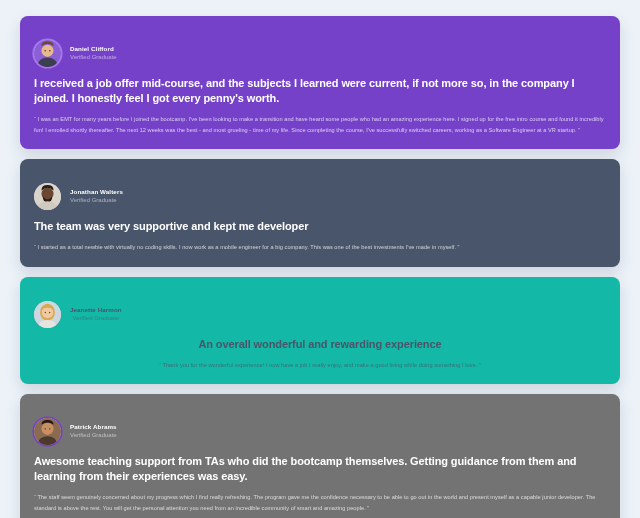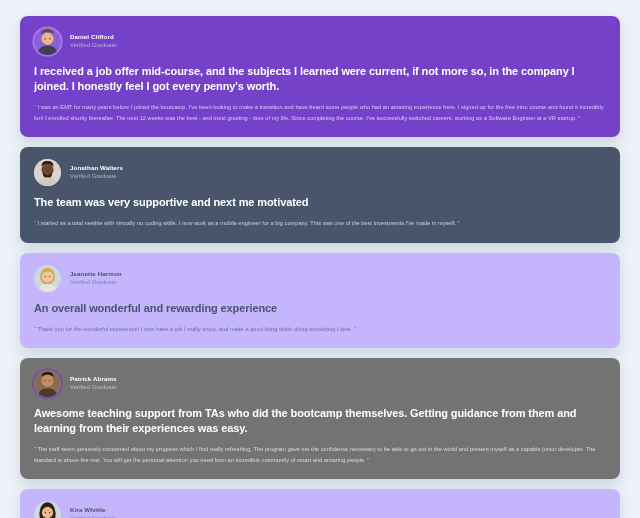--- a/index.html
+++ b/index.html
@@ -11,28 +11,28 @@
   }
   .page {
     width: 640px; height: 518px;
     padding: 16px 20px 0 20px;
     display: flex; flex-direction: column;
   }
   .grid { display: flex; flex-direction: column; gap: 10px; }
 
   .card {
     border-radius: 8px;
-    padding: 12px 14px 14px 14px;
+    padding: 24px 14px 14px 14px;
     box-shadow: 0 6px 14px rgba(72,85,106,0.18);
     position: relative;
     overflow: hidden;
   }
   .card.purple { background: #7541c8; }
   .card.slate  { background: #48556a; }
-  .card.white  { background: #c4b5fd; }
+  .card.white  { background: #14b8a6; text-align: center; }
   .card.navy   { background: #737373; }
 
   .head { display: flex; align-items: center; gap: 9px; margin-bottom: 9px; }
   .avatar {
     width: 27px; height: 27px; border-radius: 50%;
     flex: 0 0 27px; overflow: hidden; position: relative;
     background: #c8b4e6;
   }
   .card.purple .avatar { box-shadow: 0 0 0 1.6px #a775f1; }
   .card.navy   .avatar { box-shadow: 0 0 0 1.6px #7541c8; }
@@ -103,21 +103,21 @@
             <path d="M11 11 q9 -8 18 0 q0 -8 -9 -8 q-9 0 -9 8z" fill="#2b1d14"></path>
             <path d="M13 20 q7 8 14 0 q0 8 -7 9 q-7 -1 -7 -9z" fill="#2b1d14"></path>
             <ellipse cx="20" cy="37" rx="14" ry="10" fill="#cfc9c0"></ellipse>
           </svg>
         </div>
         <div class="who">
           <div class="name">Jonathan Walters</div>
           <div class="role">Verified Graduate</div>
         </div>
       </div>
-      <div class="headline">The team was very supportive and next me motivated</div>
+      <div class="headline">The team was very supportive and kept me developer</div>
       <div class="body">“ I started as a total newbie with virtually no coding skills. I now work as a mobile engineer for a big company. This was one of the best investments I've made in myself. ”</div>
     </div>
 
     <div class="card white">
       <div class="head">
         <div class="avatar">
           <svg viewBox="0 0 40 40">
             <rect width="40" height="40" fill="#cdd7e0"></rect>
             <ellipse cx="20" cy="17" rx="11" ry="12" fill="#d9a94e"></ellipse>
             <circle cx="20" cy="17" r="8.5" fill="#f0c9a0"></circle>

